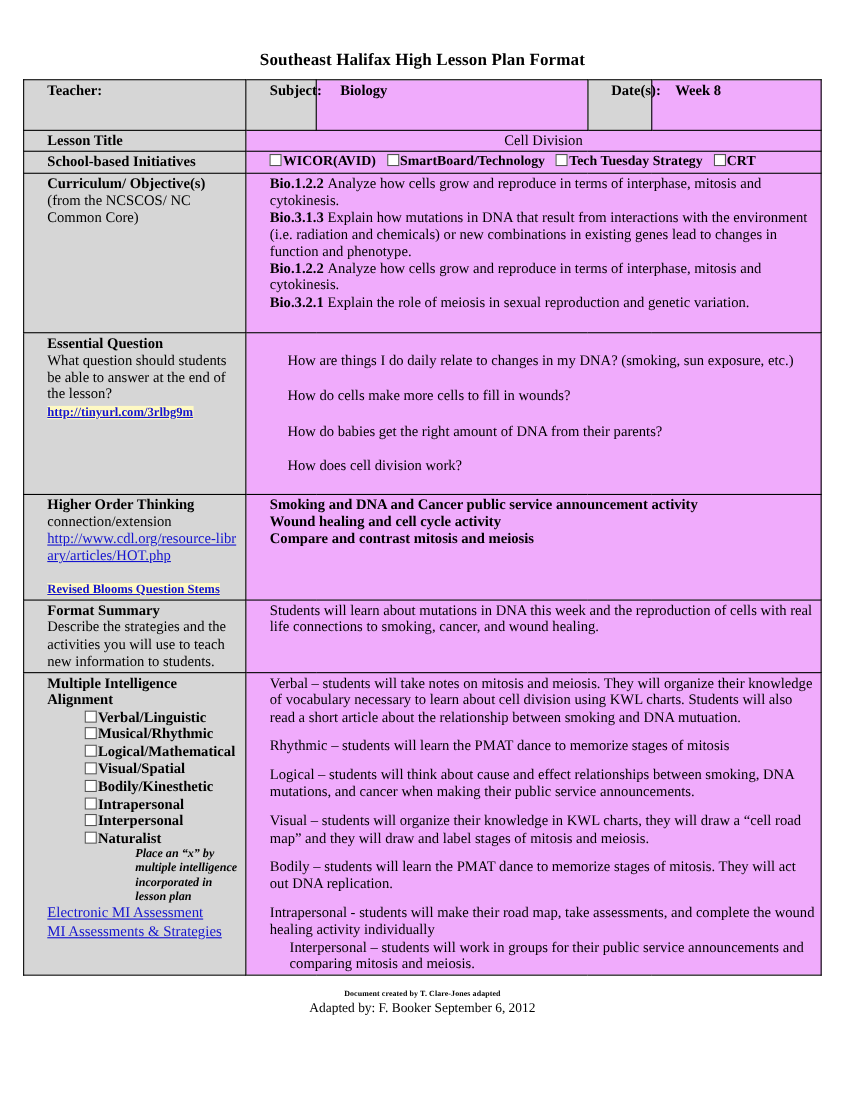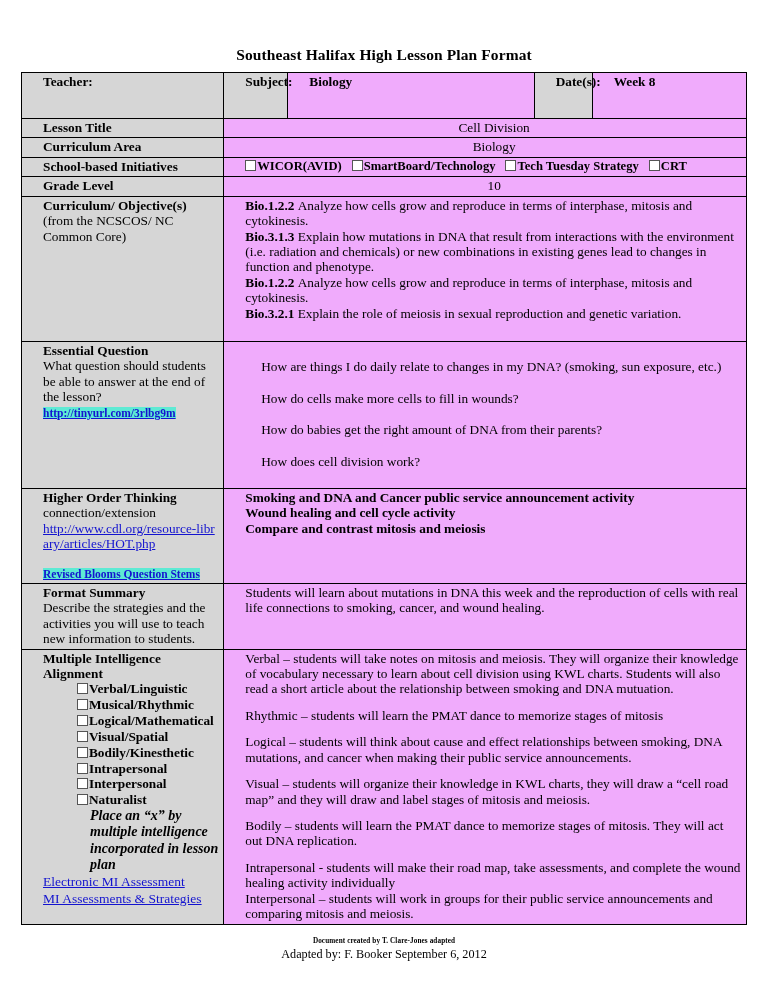--- a/index.html
+++ b/index.html
@@ -90,58 +90,58 @@
   }
   .obj-line { margin: 0 0 0 0; }
   .obj-line .code { font-weight: bold; }
 
   a.link, .link {
     color: #1414cf;
     text-decoration: underline;
     word-break: break-all;
   }
   .link-hl {
-    background: #5eead4;
+    background: #fef9c3;
     font-weight: bold;
     font-size: 11.5px;
     display: inline;
   }
   .link-plain {
     font-size: 13.3px;
     font-weight: normal;
   }
   .mi-list {
     margin: 0;
     padding: 0;
     list-style: none;
   }
   .mi-list li {
     margin-left: 34px;
     font-weight: bold;
     line-height: 1.19;
     font-size: 13.3px;
   }
   .mi-note {
-    margin-left: 47px;
+    margin-left: 80px;
     font-style: italic;
     font-weight: bold;
-    font-size: 14px;
+    font-size: 11px;
     line-height: 1.17;
   }
   .mi-links {
     margin-top: 1px;
     font-weight: normal;
   }
   .mi-links .link {
     display: block;
     font-size: 13.5px;
     line-height: 1.2;
   }
   .para { margin: 0 0 11px 0; }
-  .para:last-child { margin-bottom: 0; }
+  .para:last-child { margin-bottom: 0; margin-left: 18px; }
   .tight { margin-bottom: 0; }
   .essential p { margin: 16px; line-height: 1.18; }
   .hot-body {
     font-weight: bold;
     line-height: 1.3;
     padding-top: 22px;
   }
   .summary-body { padding-top: 13px; line-height: 1.22; }
   .mi-body { line-height: 1.22; padding-top: 2px; }
   .footer {
@@ -181,36 +181,28 @@
         <td class="val bold">Biology</td>
         <td class="lbl">Date(s):</td>
         <td class="val bold">Week 8</td>
       </tr>
 
       <tr>
         <td class="lbl">Lesson Title</td>
         <td class="val center" colspan="4">Cell Division</td>
       </tr>
 
-      <tr>
-        <td class="lbl">Curriculum Area</td>
-        <td class="val center" colspan="4">Biology</td>
-      </tr>
 
       <tr>
         <td class="lbl">School-based Initiatives</td>
         <td class="val" colspan="4">
           <div class="initiatives" id="initiatives-holder"><span class="item"><span class="chk"></span><span>WICOR(AVID)</span></span><span class="item"><span class="chk"></span><span>SmartBoard/Technology</span></span><span class="item"><span class="chk"></span><span>Tech Tuesday Strategy</span></span><span class="item"><span class="chk"></span><span>CRT</span></span></div>
         </td>
       </tr>
 
-      <tr>
-        <td class="lbl">Grade Level</td>
-        <td class="val center" colspan="4">10</td>
-      </tr>
 
       <tr>
         <td class="lbl">
           <div>Curriculum/ Objective(s)</div>
           <div class="sub">(from the NCSCOS/ NC</div>
           <div class="sub">Common Core)</div>
         </td>
         <td class="val" colspan="4">
           <div id="objectives-holder" style="padding-bottom:18px;">
               <div class="obj-line"><span class="code">Bio.1.2.2 </span><span>Analyze how cells grow and reproduce in terms of interphase, mitosis and cytokinesis.</span></div>

